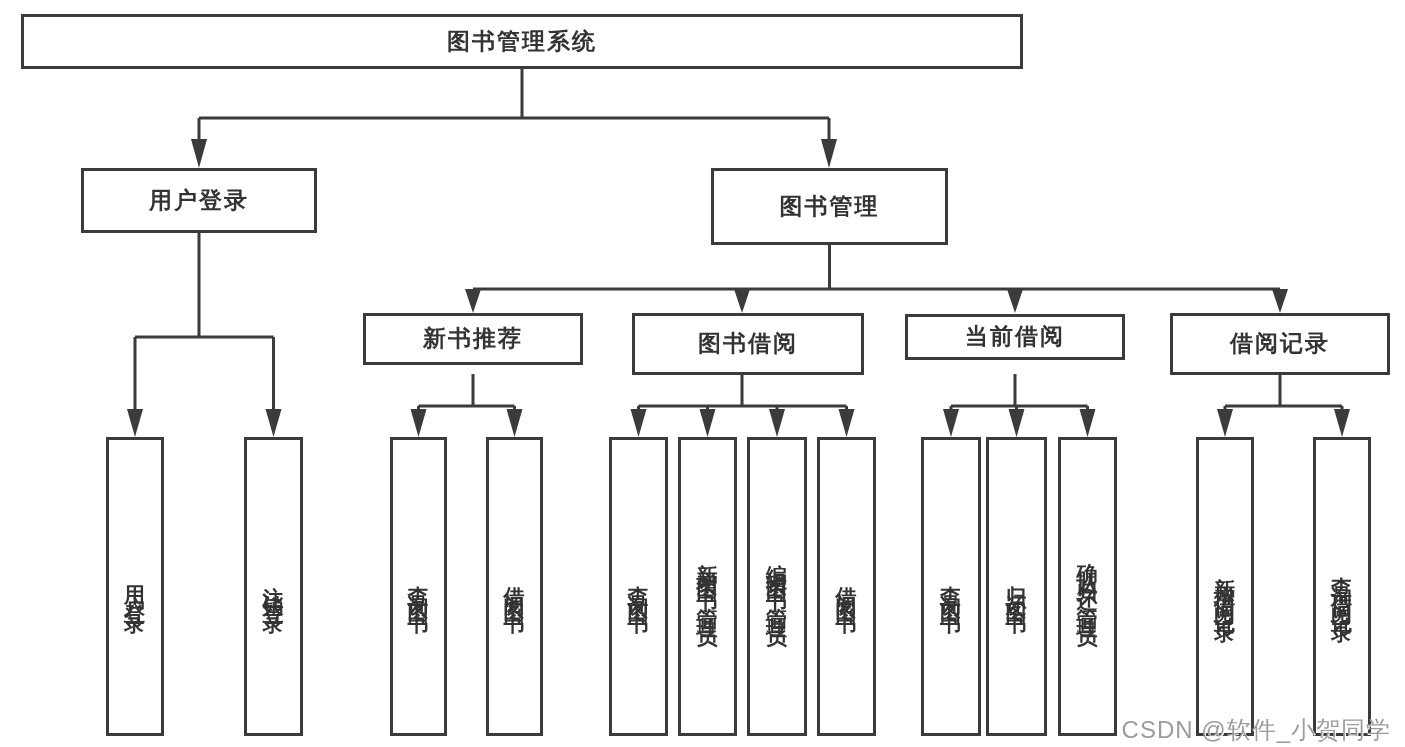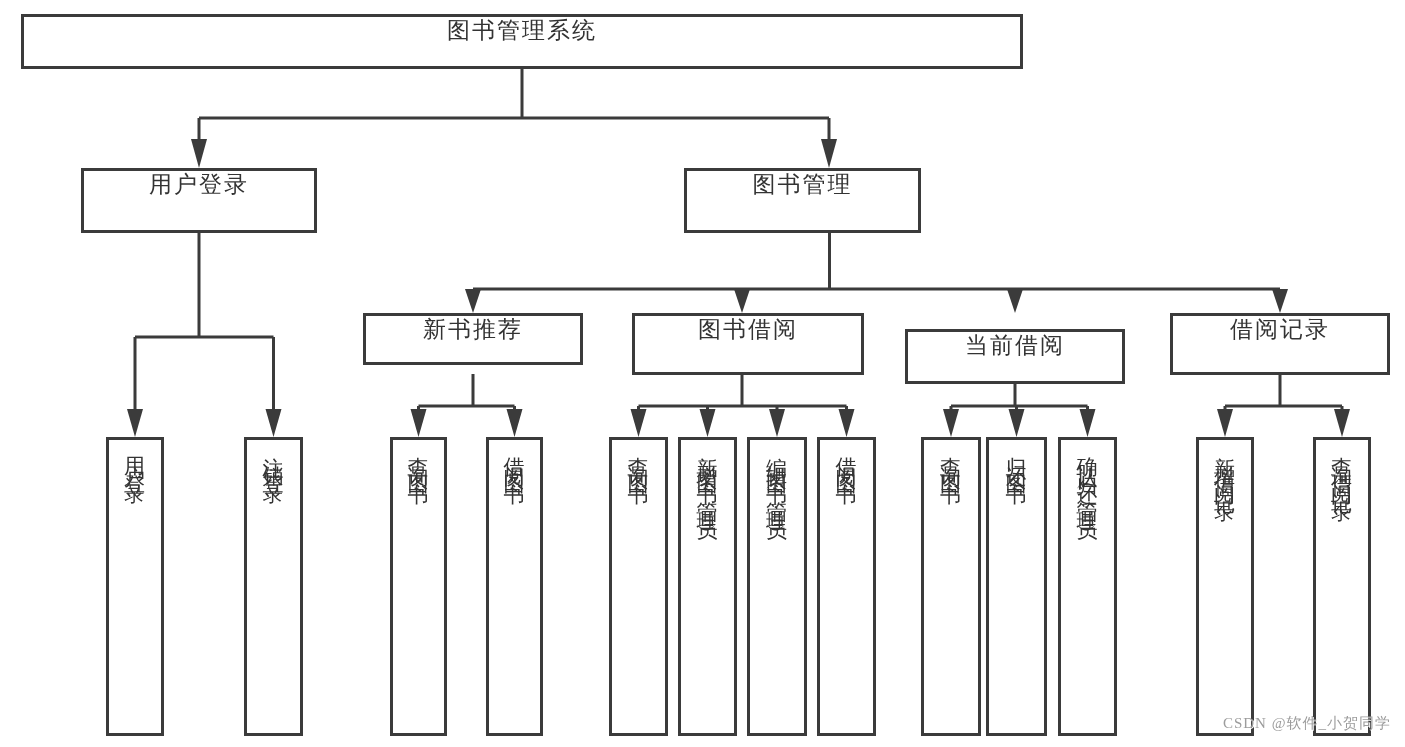--- a/index.html
+++ b/index.html
@@ -7,36 +7,35 @@
     position:relative;width:1405px;height:747px;overflow:hidden;
     background:var(--bg,#ffffff);
     color:var(--text,#333333);
     font-family:"Liberation Sans","DejaVu Sans",sans-serif;
   }
   svg.wires{position:absolute;left:0;top:0;width:1405px;height:747px;color:var(--line,#3b3b3b);}
   .box{
     position:absolute;box-sizing:border-box;
     border:3px solid var(--line,#3b3b3b);
     background:#ffffff;
-    display:flex;justify-content:center;
+    display:flex;align-items:center;justify-content:center;font-weight:bold;
   }
   .box .lbl{
     font-size:23px;letter-spacing:2px;white-space:nowrap;
     color:var(--text,#333333);line-height:1.2;
   }
   .box.v .lbl{
     writing-mode:vertical-rl;
     font-size:21px;letter-spacing:9px;line-height:1;
   }
   .watermark{
     position:absolute;top:714px;right:14px;z-index:5;
-    font-size:15px;letter-spacing:1px;white-space:nowrap;
+    font-size:24px;letter-spacing:1px;white-space:nowrap;
     color:var(--wm,#9c9c9c);
     text-shadow:1px 1px 0 #ffffff;
-    font-family:Liberation Serif, serif;
   }
 </style>
 </head>
 <body>
 
 <div class="canvas">
 
   <svg class="wires" viewBox="0 0 1405 747" xmlns="http://www.w3.org/2000/svg">
     <g>
       <path d="M522 68 V118 M199 118 H829 M199 118 V144 M829 118 V144" stroke="currentColor" stroke-width="3" fill="none"></path>
@@ -80,31 +79,31 @@
     </g>
   </svg>
 
   <div class="box" style="left:21px;top:14px;width:1002px;height:55px">
     <span class="lbl">图书管理系统</span>
   </div>
 
   <div class="box" style="left:81px;top:168px;width:236px;height:65px">
     <span class="lbl">用户登录</span>
   </div>
-  <div class="box" style="left:684px;top:168px;width:237px;height:65px">
+  <div class="box" style="left:711px;top:168px;width:237px;height:77px">
     <span class="lbl">图书管理</span>
   </div>
 
   <div class="box" style="left:363px;top:313px;width:220px;height:52px">
     <span class="lbl">新书推荐</span>
   </div>
   <div class="box" style="left:632px;top:313px;width:232px;height:62px">
     <span class="lbl">图书借阅</span>
   </div>
-  <div class="box" style="left:905px;top:329px;width:220px;height:55px">
+  <div class="box" style="left:905px;top:314px;width:220px;height:46px">
     <span class="lbl">当前借阅</span>
   </div>
   <div class="box" style="left:1170px;top:313px;width:220px;height:62px">
     <span class="lbl">借阅记录</span>
   </div>
 
   <div class="box v" style="left:106px;top:437px;width:58px;height:299px">
     <span class="lbl">用户登录</span>
   </div>
   <div class="box v" style="left:244px;top:437px;width:59px;height:299px">

